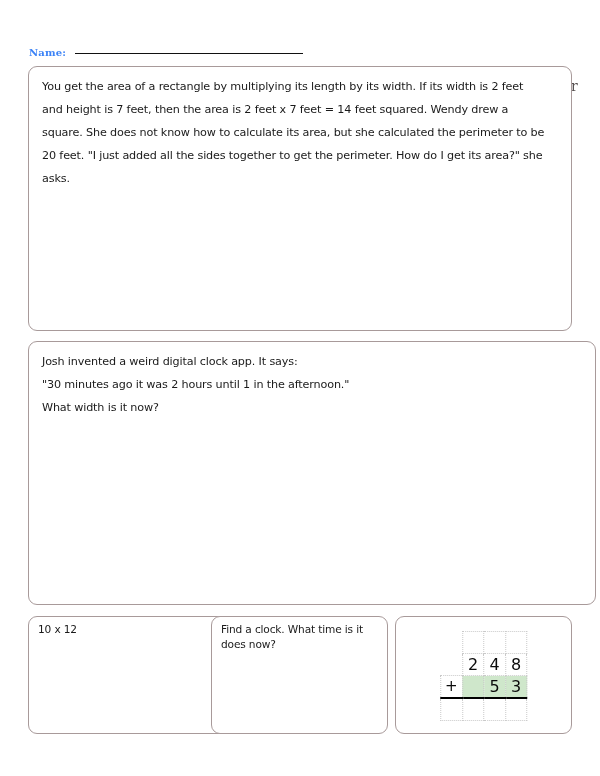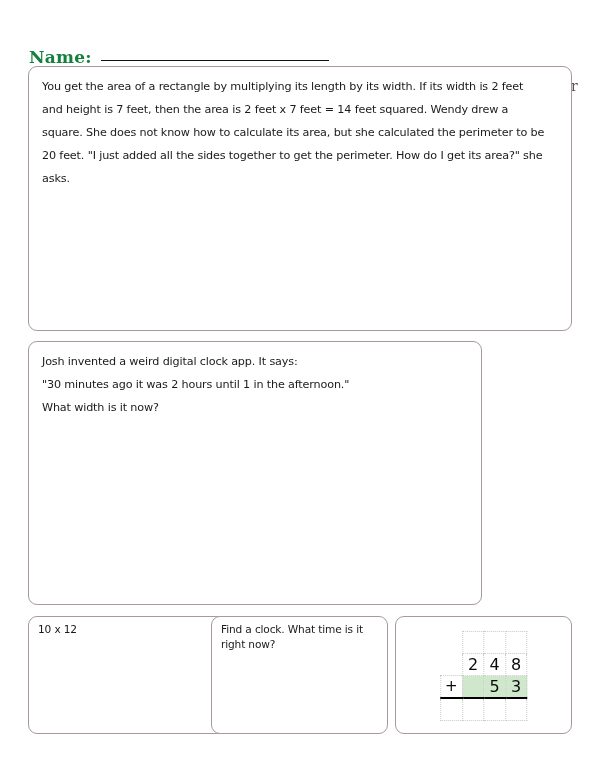--- a/index.html
+++ b/index.html
@@ -38,43 +38,43 @@
   .name-row {
     position: absolute;
     left: 29px;
     top: 47px;
     display: flex;
     align-items: baseline;
   }
   .name-label {
     font-family: "DejaVu Serif", serif;
     font-weight: bold;
-    font-size: 17px;
-    color: #15803d;
+    font-size: 10px;
+    color: #3b82f6;
     letter-spacing: 0.2px;
   }
   .name-rule {
     width: 228px;
     height: 0;
     border-bottom: 1.6px solid #111;
     margin-left: 9px;
     position: relative;
     top: -2px;
   }
 
   
   .qbox {
     position: absolute;
     box-sizing: border-box;
     border: 1.2px solid #a89a9a;
     border-radius: 9px;
     background: #ffffff;
   }
   .qbox-1 { left: 28px; top: 66px;  width: 544px; height: 265px; }
-  .qbox-2 { left: 28px; top: 341px; width: 454px; height: 264px; }
+  .qbox-2 { left: 28px; top: 341px; width: 568px; height: 264px; }
 
   .qtext {
     position: absolute;
     left: 13px;
     top: 8px;
     right: 24px;
     font-family: "DejaVu Sans", sans-serif;
     font-size: 11.2px;
     color: #1a1a1a;
     line-height: 23px;
@@ -173,21 +173,21 @@
       <p>"30 minutes ago it was 2 hours until 1 in the afternoon."</p>
       <p>What width is it now?</p>
     </div>
   </div>
 
   <div class="sbox sbox-1">
     <div class="stext">10 x 12</div>
   </div>
 
   <div class="sbox sbox-2">
-    <div class="stext">Find a clock.  What time is it right now?</div>
+    <div class="stext">Find a clock.  What time is it does now?</div>
   </div>
 
   <div class="sbox sbox-3">
     <div class="vadd">
       <table>
         <tbody>
             <tr>
           <td class="blank"></td>
           <td></td>
           <td></td>

